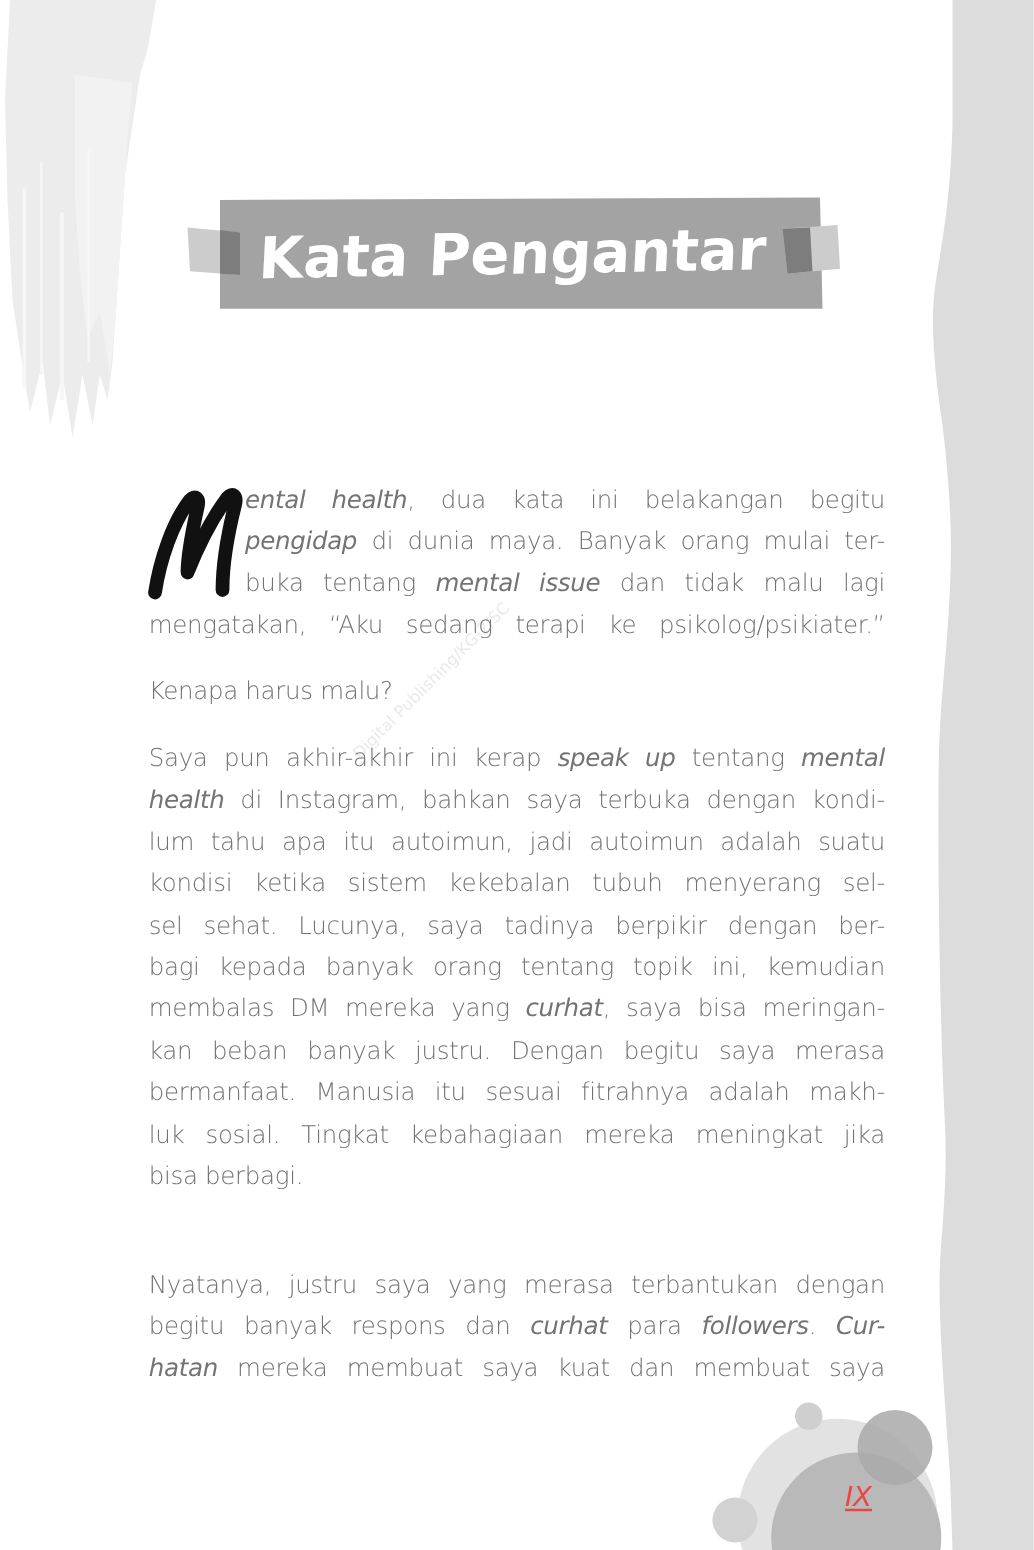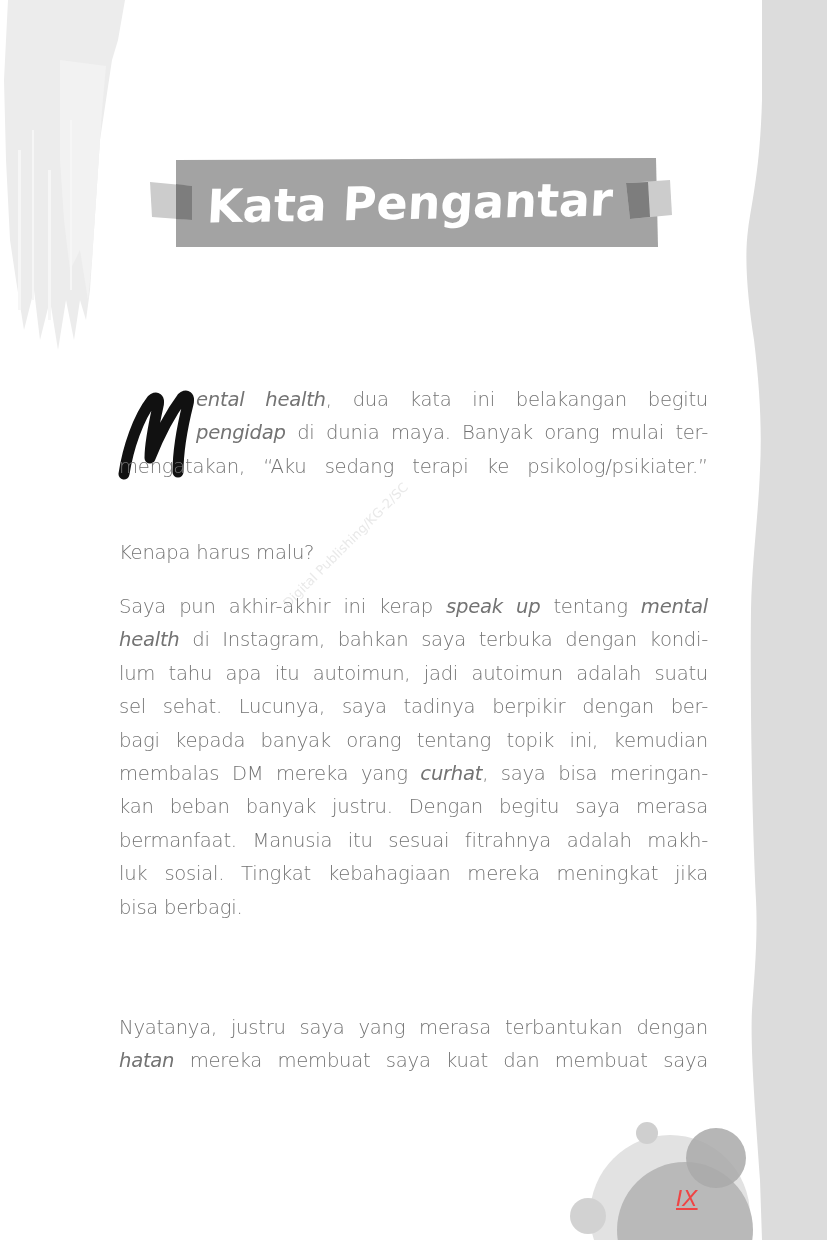--- a/index.html
+++ b/index.html
@@ -73,42 +73,45 @@
 
 <div class="watermark">Digital Publishing/KG-2/SC</div>
 
 <svg class="dropcap" viewBox="0 0 80 92">
   <path d="M8,86 C12,60 22,30 36,12 C40,8 44,10 42,18 C38,36 34,56 34,70 C42,50 54,26 66,10 C70,6 74,8 72,16 C66,40 62,62 62,84" fill="none" stroke="#111" stroke-width="11" stroke-linecap="round" stroke-linejoin="round"></path>
 </svg>
 
 <div class="body-text" style="top:383px;">
   <span class="line indent"><em>ental health</em>, dua kata ini belakangan begitu</span>
   <span class="line indent"><em>pengidap</em> di dunia maya. Banyak orang mulai ter-</span>
+  <span class="line indent">buka tentang <em>mental issue</em> dan tidak malu lagi</span>
   <span class="line">mengatakan, “Aku sedang terapi ke psikolog/psikiater.”</span>
 </div>
 
 <div class="body-text" style="top:536px;">
   <span class="line last">Kenapa harus malu?</span>
 </div>
 
 <div class="body-text" style="top:590px;">
   <span class="line">Saya pun akhir-akhir ini kerap <em>speak up</em> tentang <em>mental</em></span>
   <span class="line"><em>health</em> di Instagram, bahkan saya terbuka dengan kondi-</span>
   <span class="line">lum tahu apa itu autoimun, jadi autoimun adalah suatu</span>
+  <span class="line">kondisi ketika sistem kekebalan tubuh menyerang sel-</span>
   <span class="line">sel sehat. Lucunya, saya tadinya berpikir dengan ber-</span>
   <span class="line">bagi kepada banyak orang tentang topik ini, kemudian</span>
   <span class="line">membalas DM mereka yang <em>curhat</em>, saya bisa meringan-</span>
   <span class="line">kan beban banyak justru. Dengan begitu saya merasa</span>
   <span class="line">bermanfaat. Manusia itu sesuai fitrahnya adalah makh-</span>
   <span class="line">luk sosial. Tingkat kebahagiaan mereka meningkat jika</span>
   <span class="line last">bisa berbagi.</span>
 </div>
 
 <div class="body-text" style="top:1011px;">
   <span class="line">Nyatanya, justru saya yang merasa terbantukan dengan</span>
+  <span class="line">begitu banyak respons dan <em>curhat</em> para <em>followers</em>. <em>Cur-</em></span>
   <span class="line"><em>hatan</em> mereka membuat saya kuat dan membuat saya</span>
 </div>
 
 <svg class="layer" viewBox="0 0 827 1240">
   <circle cx="670" cy="1215" r="80" fill="#e2e2e2"></circle>
   <circle cx="685" cy="1230" r="68" fill="#b9b9b9"></circle>
   <circle cx="716" cy="1158" r="30" fill="#a9a9a9" opacity="0.85"></circle>
   <circle cx="647" cy="1133" r="11" fill="#cfcfcf"></circle>
   <circle cx="588" cy="1216" r="18" fill="#d2d2d2"></circle>
 </svg>

